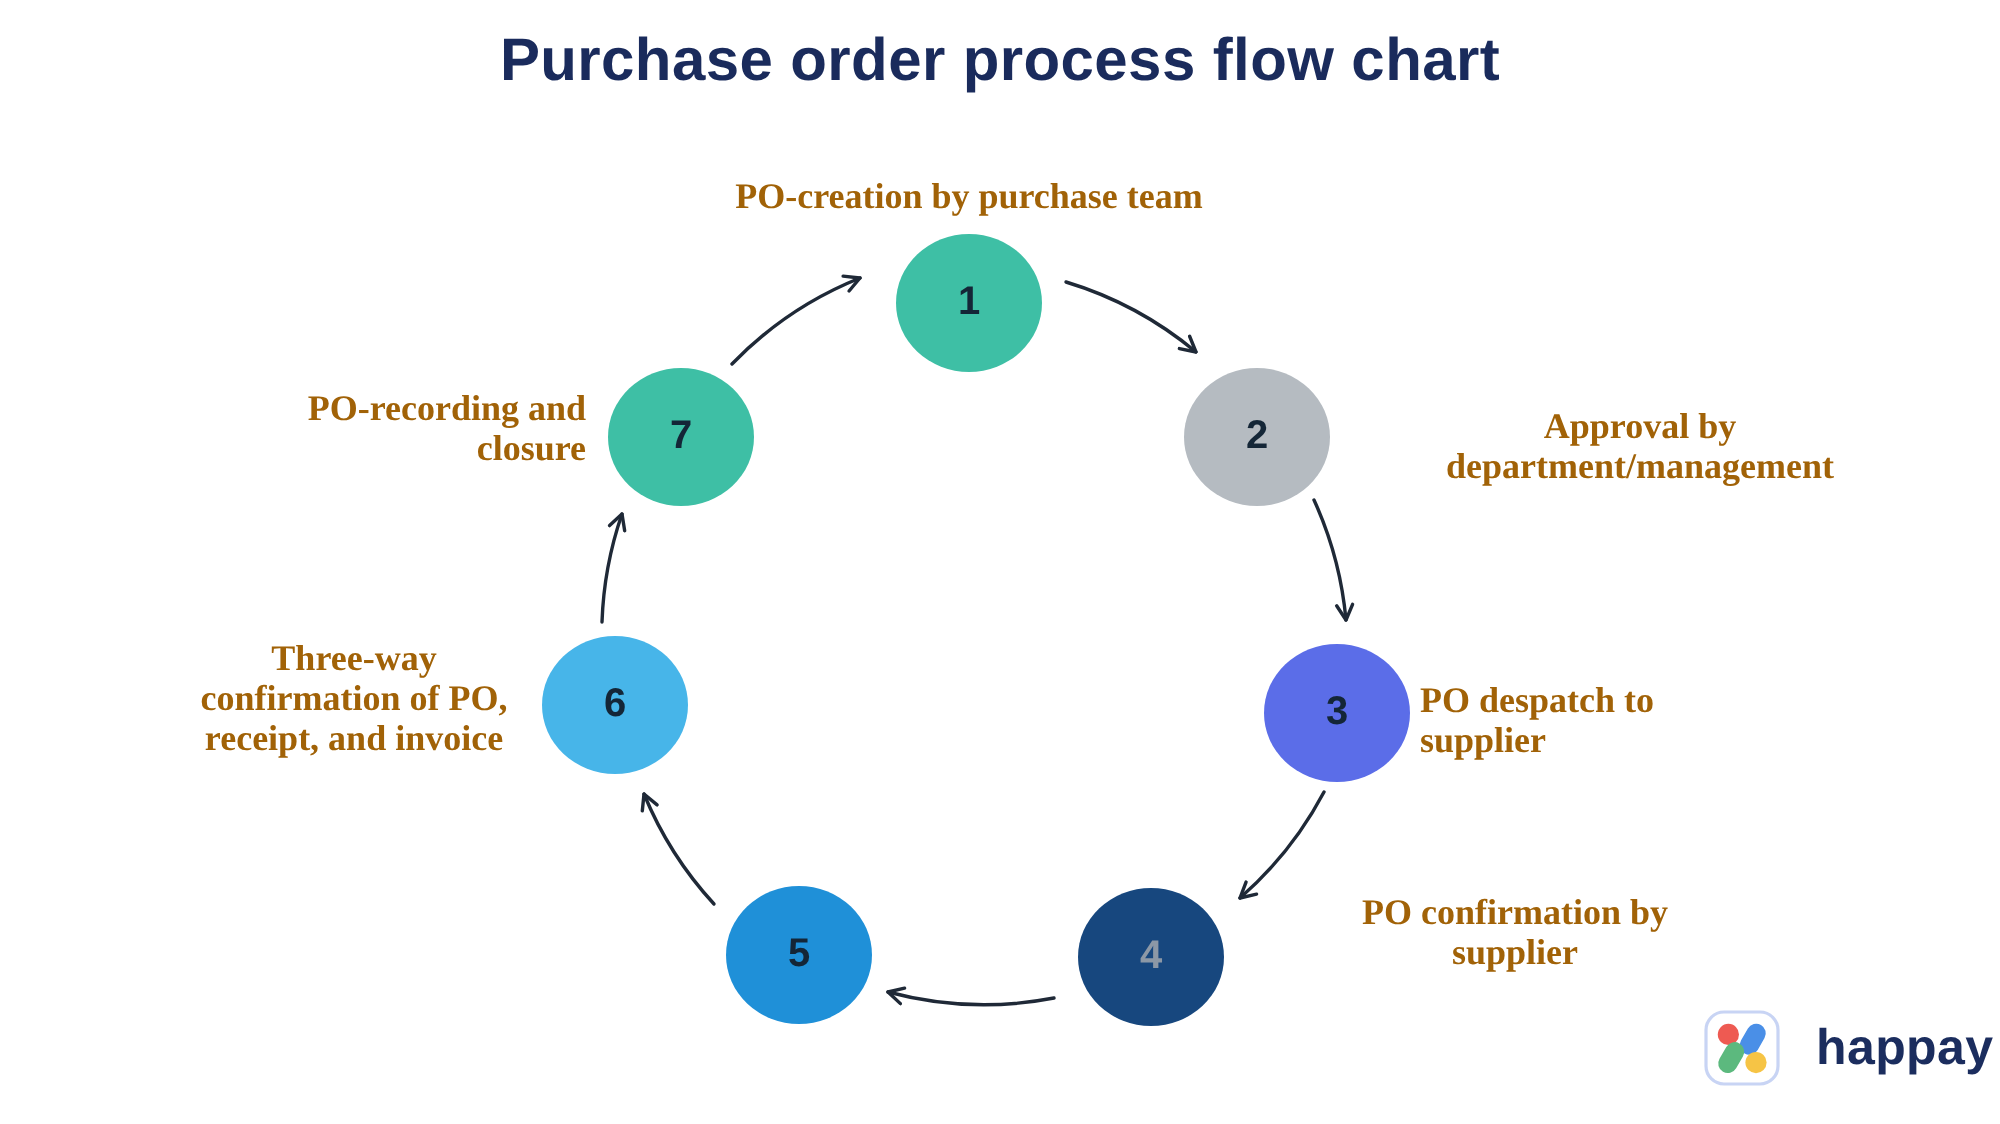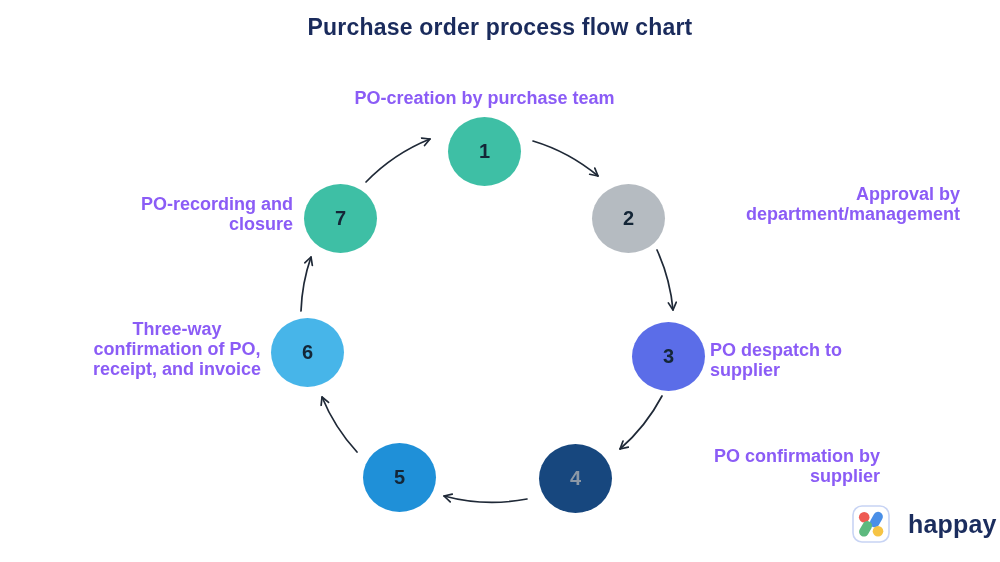--- a/index.html
+++ b/index.html
@@ -10,21 +10,21 @@
     background: #ffffff;
     font-family: "Liberation Sans", sans-serif;
     overflow: hidden;
   }
   .title {
     position: absolute;
     top: 14px;
     left: 0;
     width: 100%;
     text-align: center;
-    font-size: 23px;
+    font-size: 30px;
     font-weight: 800;
     letter-spacing: 0.2px;
     color: #1A2B5C;
   }
   .arrows {
     position: absolute;
     top: 0; left: 0;
     width: 1000px; height: 562px;
     pointer-events: none;
   }
@@ -47,27 +47,28 @@
   .node-3 { left: 632px; top: 322px; }
   .node-4 { left: 539px; top: 444px; }
   .node-5 { left: 363px; top: 443px; }
   .node-6 { left: 271px; top: 318px; }
   .node-7 { left: 304px; top: 184px; }
   .label {
     position: absolute;
     font-size: 18px;
     font-weight: 700;
     line-height: 1.1;
-    color: #8b5cf6;
+    color: #a16207;
     white-space: pre-line;
+    font-family: Liberation Serif, serif;
   }
   .label-1 { left: 292px; top: 89px;  width: 385px; text-align: center; }
-  .label-2 { left: 680px; top: 185px; width: 280px; text-align: right; }
+  .label-2 { left: 680px; top: 204px; width: 280px; text-align: center; }
   .label-3 { left: 710px; top: 341px; width: 220px; text-align: left; }
-  .label-4 { left: 635px; top: 447px; width: 245px; text-align: right; }
+  .label-4 { left: 635px; top: 447px; width: 245px; text-align: center; }
   .label-5 { left: 118px; top: 452px; width: 209px; text-align: right; }
   .label-6 { left: 72px;  top: 320px; width: 210px; text-align: center; }
   .label-7 { left: 88px;  top: 195px; width: 205px; text-align: right; }
   .logo {
     position: absolute;
     left: 852px;
     top: 505px;
     display: flex;
     align-items: center;
     gap: 18px;

